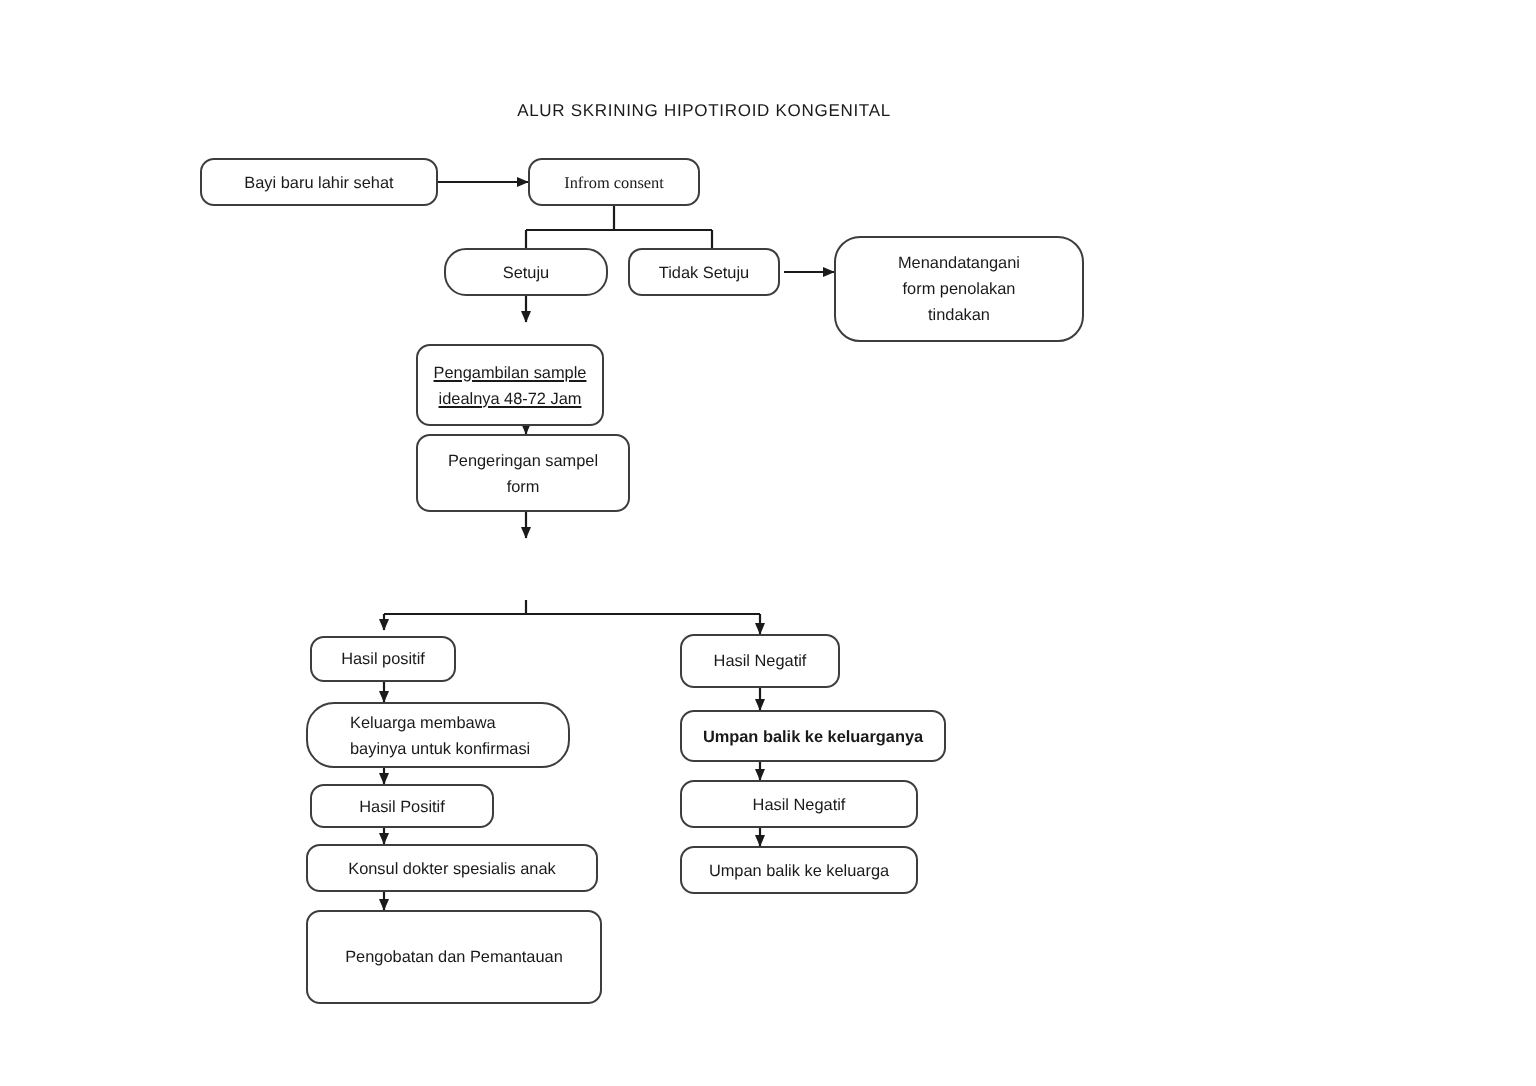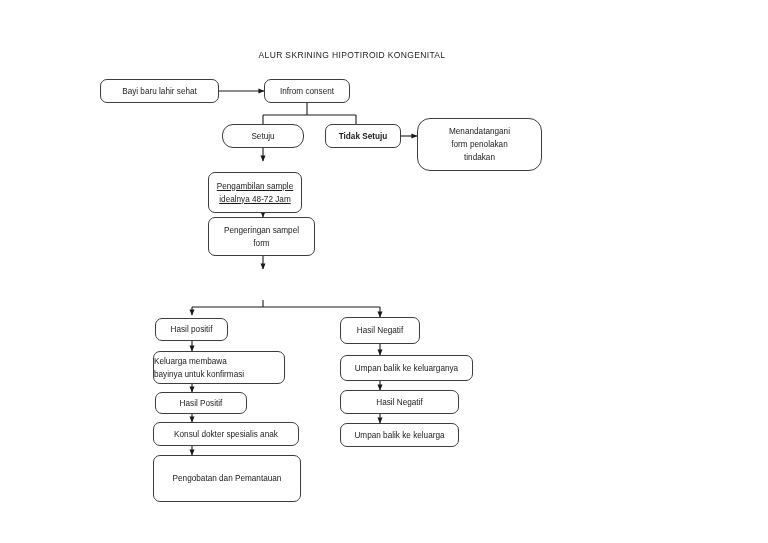--- a/index.html
+++ b/index.html
@@ -52,21 +52,22 @@
     font-size: 8.2px;
     line-height: 13px;
     color: #1a1a1a;
     text-align: right;
     padding: 0 4px;
   }
   .node.soft { border-radius: 13px; }
   .node.lefttext {
     align-items: flex-start;
     text-align: left;
-    padding-left: 0;
+    padding-left: 21px;
+    border-radius: 14px;
   }
   .node .ln { display: block; white-space: nowrap; }
 </style>
 </head>
 <body>
 
 <div id="canvas">
 
   <div class="title">ALUR SKRINING HIPOTIROID KONGENITAL</div>
 
@@ -106,29 +107,29 @@
       <line x1="380" y1="344" x2="380" y2="355" marker-end="url(#ah)"></line>
       <line x1="380" y1="381" x2="380" y2="390" marker-end="url(#ah)"></line>
       <line x1="380" y1="414" x2="380" y2="423" marker-end="url(#ah)"></line>
     </g>
   </svg>
 
   <div class="node" style="left:100px; top:79px; width:119px; height:24px;">
     <span class="ln">Bayi baru lahir sehat</span>
   </div>
 
-  <div class="node" style="left:264px; top:79px; width:86px; height:24px;">
+  <div class="node" style="left:264px; top:79px; width:86px; height:24px;font-family:Liberation Serif, serif;">
     <span class="ln">Infrom consent</span>
   </div>
 
   <div class="node" style="left:222px; top:124px; width:82px; height:24px;border-radius:11px;">
     <span class="ln">Setuju</span>
   </div>
 
-  <div class="node" style="left:325px; top:124px; width:76px; height:24px;font-weight:bold;">
+  <div class="node" style="left:314px; top:124px; width:76px; height:24px;">
     <span class="ln">Tidak Setuju</span>
   </div>
 
   <div class="node soft" style="left:417px; top:118px; width:125px; height:53px;">
     <span class="ln">Menandatangani</span>
     <span class="ln">form penolakan</span>
     <span class="ln">tindakan</span>
   </div>
 
   <div class="node" style="left:208px; top:172px; width:94px; height:41px;text-decoration:underline;">
@@ -160,21 +161,21 @@
   </div>
 
   <div class="node" style="left:153px; top:455px; width:148px; height:47px;">
     <span class="ln">Pengobatan dan Pemantauan</span>
   </div>
 
   <div class="node" style="left:340px; top:317px; width:80px; height:27px;">
     <span class="ln">Hasil Negatif</span>
   </div>
 
-  <div class="node" style="left:340px; top:355px; width:133px; height:26px;">
+  <div class="node" style="left:340px; top:355px; width:133px; height:26px;font-weight:bold;">
     <span class="ln">Umpan balik ke keluarganya</span>
   </div>
 
   <div class="node" style="left:340px; top:390px; width:119px; height:24px;">
     <span class="ln">Hasil Negatif</span>
   </div>
 
   <div class="node" style="left:340px; top:423px; width:119px; height:24px;">
     <span class="ln">Umpan balik ke keluarga</span>
   </div>

